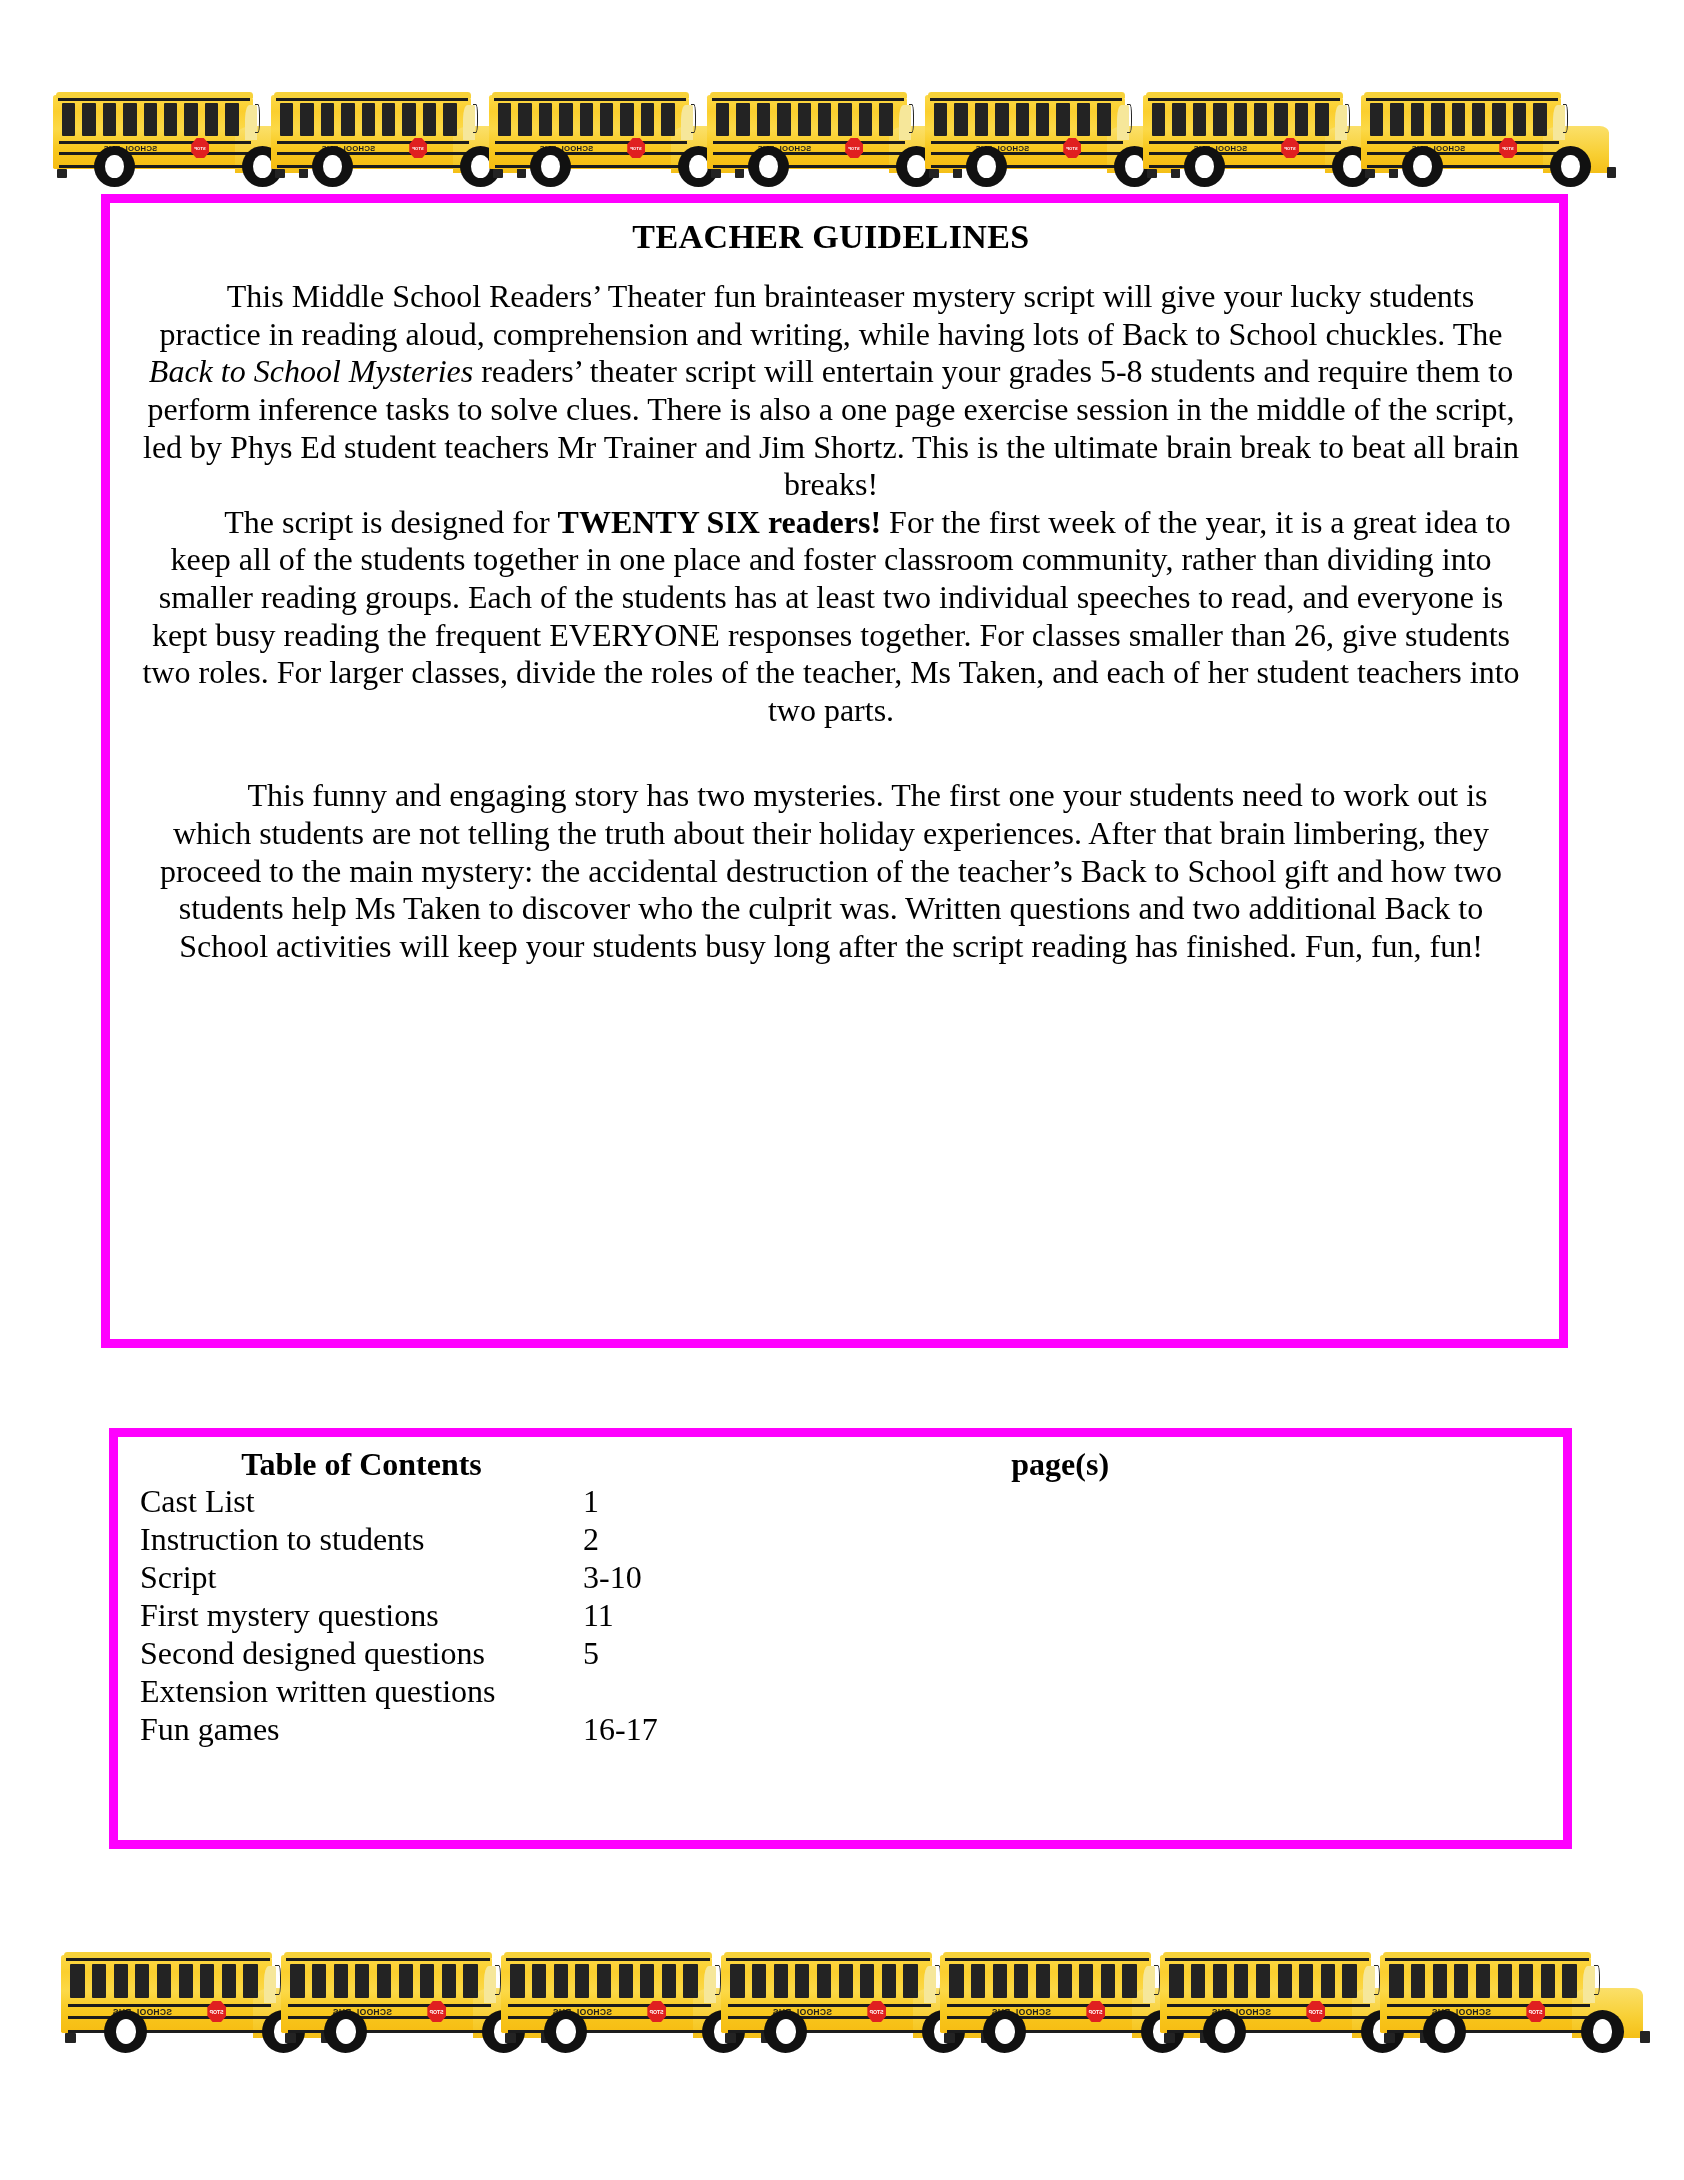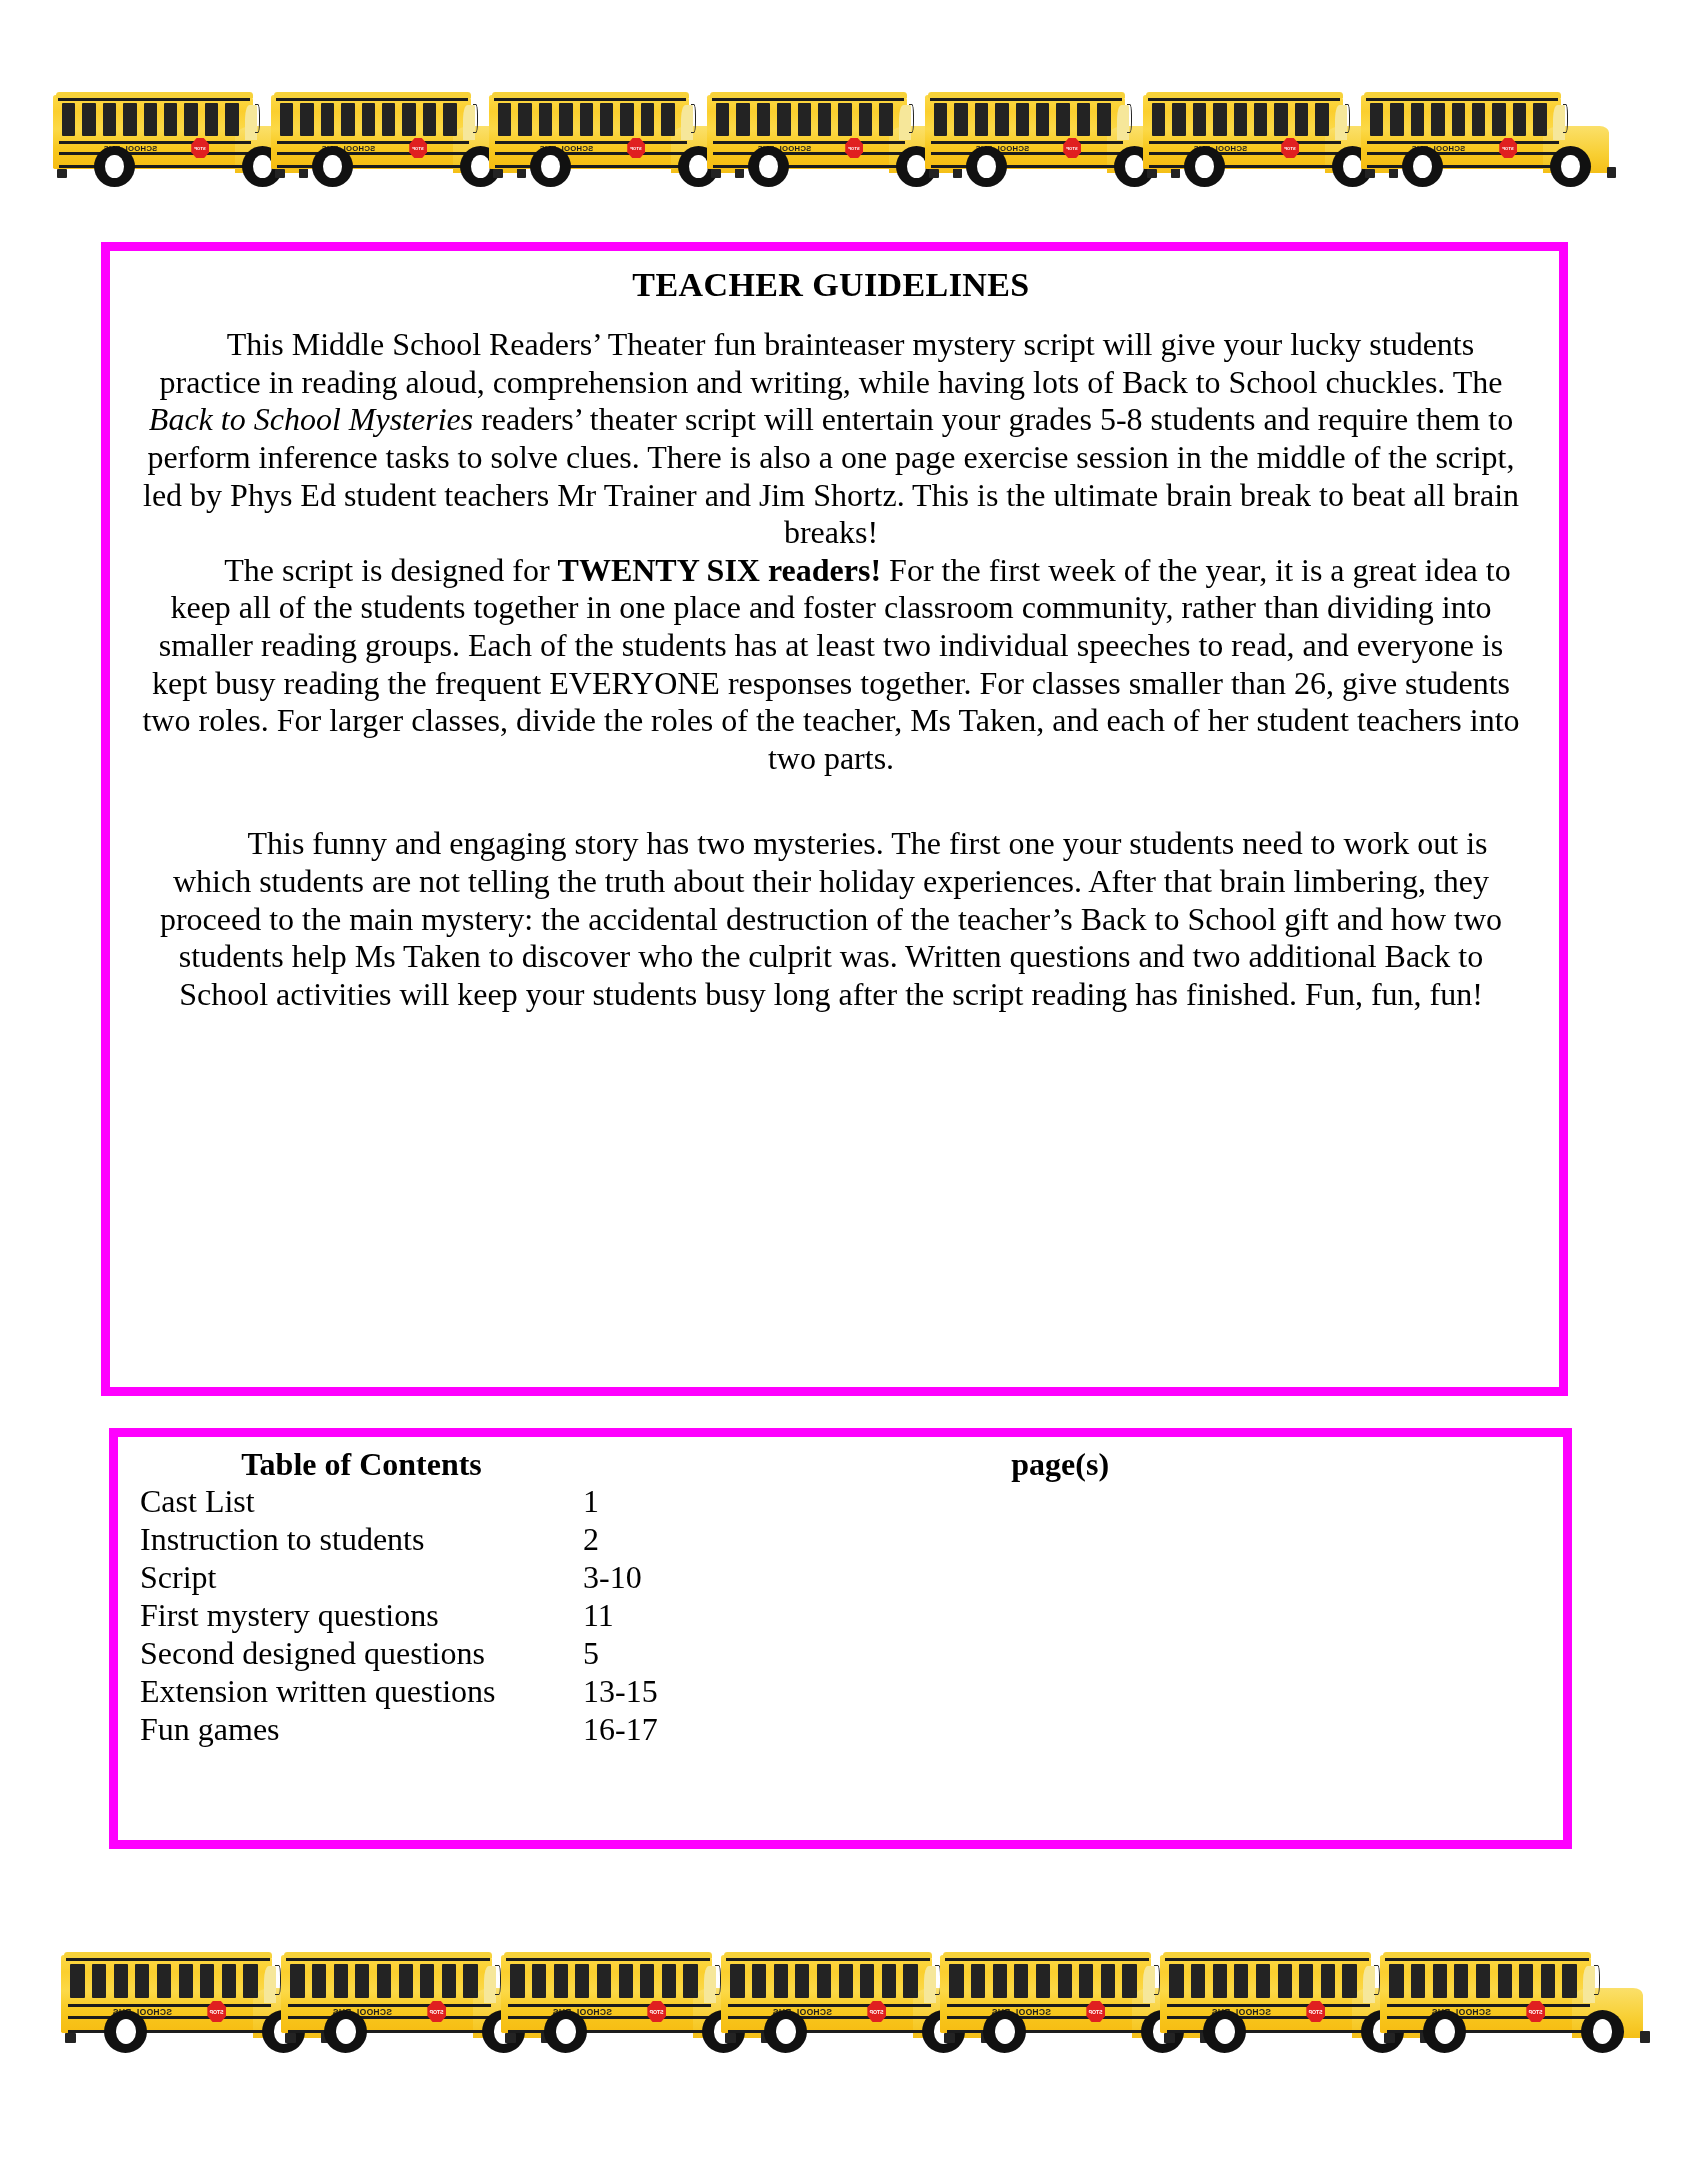--- a/index.html
+++ b/index.html
@@ -194,21 +194,20 @@
     position: absolute;
     box-sizing: border-box;
     border: 9.4px solid #ff00ff;
     background: #ffffff;
   }
   #guidelines-box {
     left: 101px;
     top: 194px;
     width: 1467px;
     height: 1154px;
-    margin-top: 48px;
   }
   #toc-box {
     left: 109px;
     top: 1428px;
     width: 1463px;
     height: 421px;
   }
 
   
   #guidelines-inner {
@@ -526,21 +525,20 @@
       <div class="toc-row">
         <span class="toc-label">First mystery questions</span>
         <span class="toc-pages">11</span>
       </div>
       <div class="toc-row">
         <span class="toc-label">Second designed questions</span>
         <span class="toc-pages">5</span>
       </div>
       <div class="toc-row">
         <span class="toc-label">Extension written questions</span>
-        <span class="toc-pages">13-15</span>
       </div>
       <div class="toc-row">
         <span class="toc-label">Fun games</span>
         <span class="toc-pages">16-17</span>
       </div>
     </div>
 </div>
 
 <div class="bus-strip" id="bus-strip-bottom">
     <div class="bus" style="width: 271px; height: 109px; left: 61px;">

